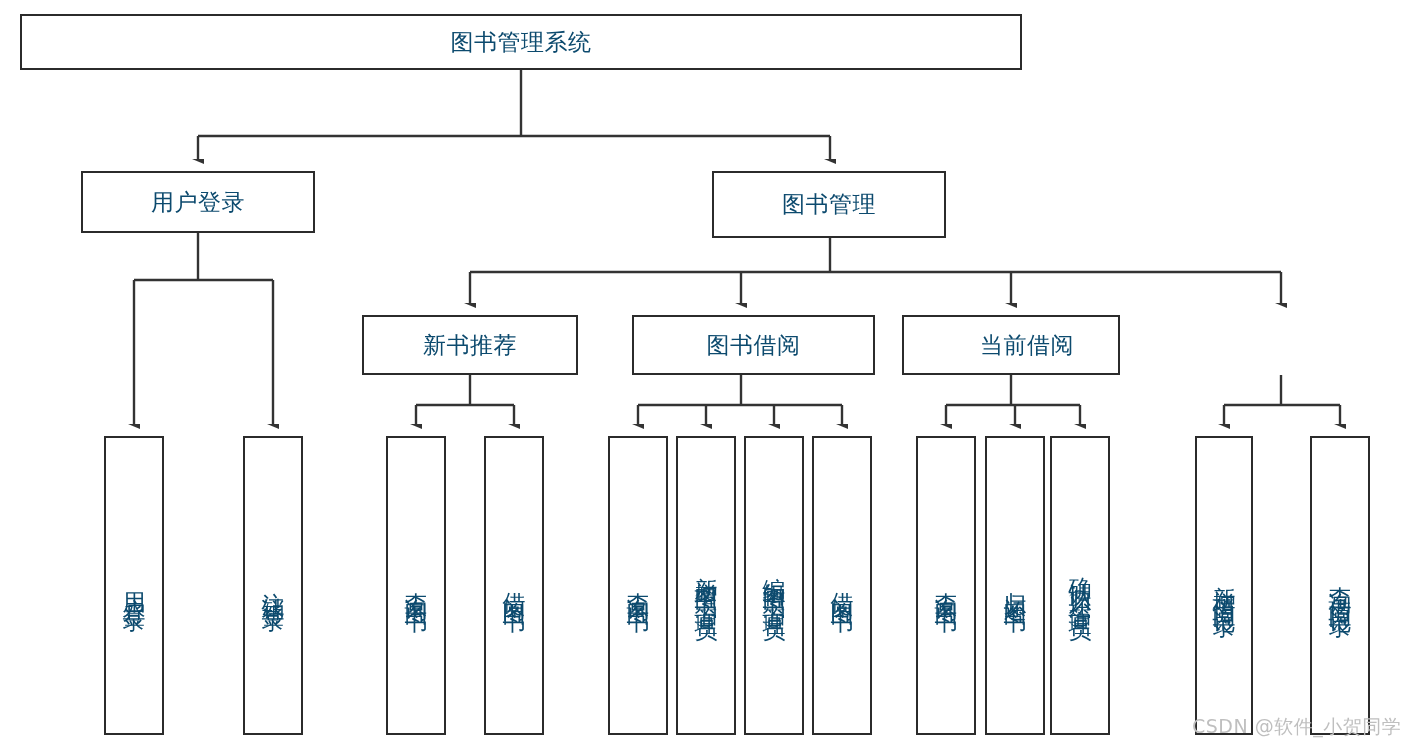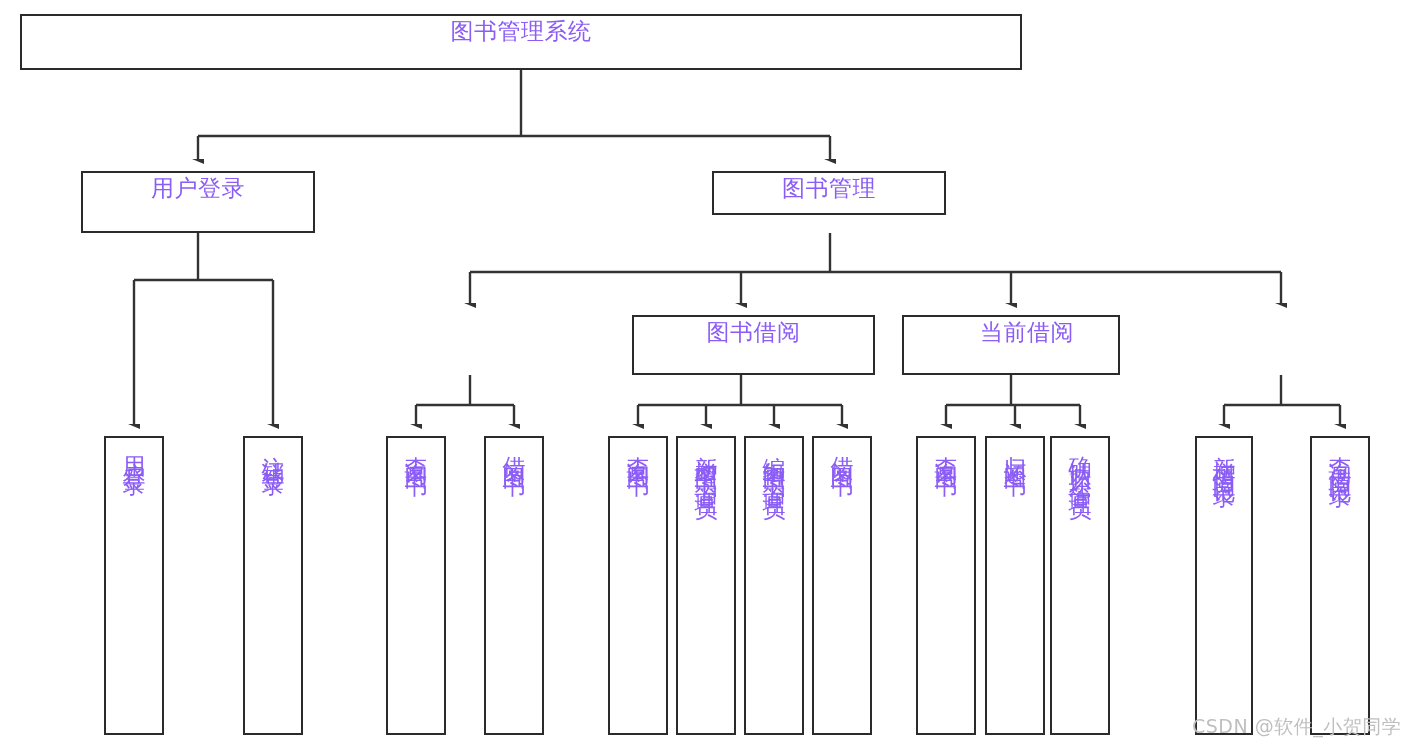--- a/index.html
+++ b/index.html
@@ -23,23 +23,23 @@
     top: 0;
     width: 1405px;
     height: 747px;
   }
   .node {
     position: absolute;
     box-sizing: border-box;
     background: #ffffff;
     border: 2px solid #2b2b2b;
     display: flex;
-    align-items: flex-start;
+    align-items: center;
     justify-content: center;
-    color: #8b5cf6;
+    color: #0c4a6e;
   }
   .node.h {
     font-size: 23px;
     letter-spacing: 0.5px;
   }
   .node.v {
     font-size: 23px;
   }
   .node.v .vtext {
     writing-mode: vertical-rl;
@@ -112,24 +112,27 @@
     </g>
   </svg>
 
   <div class="node h" style="left:20px; top:14px; width:1002px; height:56px;">
     <span>图书管理系统</span>
   </div>
 
   <div class="node h" style="left:81px; top:171px; width:234px; height:62px;">
     <span>用户登录</span>
   </div>
-  <div class="node h" style="left:712px; top:171px; width:234px; height:44px;">
+  <div class="node h" style="left:712px; top:171px; width:234px; height:67px;">
     <span>图书管理</span>
   </div>
 
+  <div class="node h" style="left:362px; top:315px; width:216px; height:60px;">
+    <span>新书推荐</span>
+  </div>
   <div class="node h" style="left:632px; top:315px; width:243px; height:60px;">
     <span>图书借阅</span>
   </div>
   <div class="node h" style="left:902px; top:315px; width:218px; height:60px;padding-left:32px;">
     <span>当前借阅</span>
   </div>
 
   <div class="node v" style="left:104px; top:436px; width:60px; height:299px;">
     <span class="vtext">用户登录</span>
   </div>

